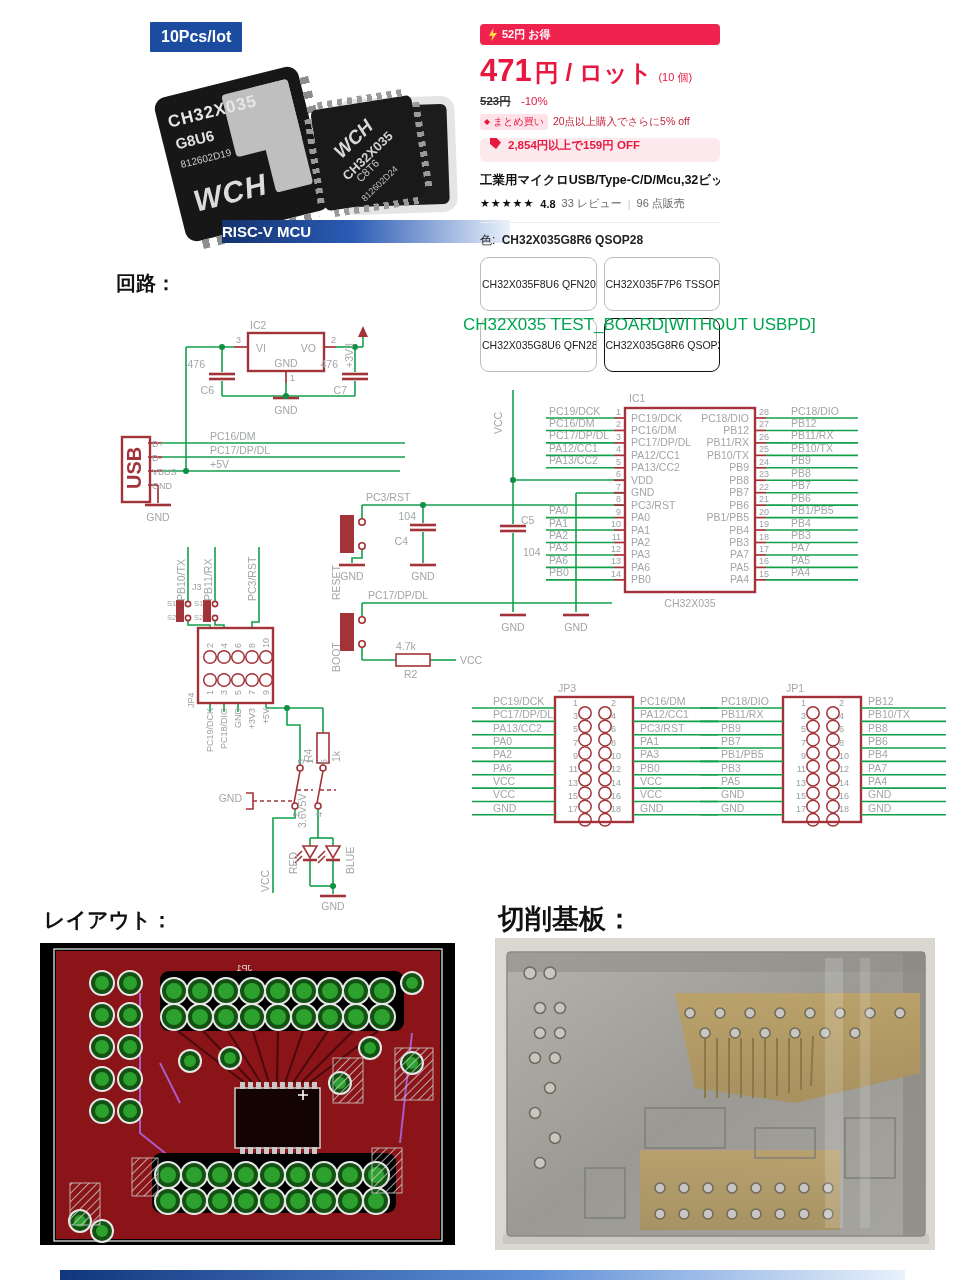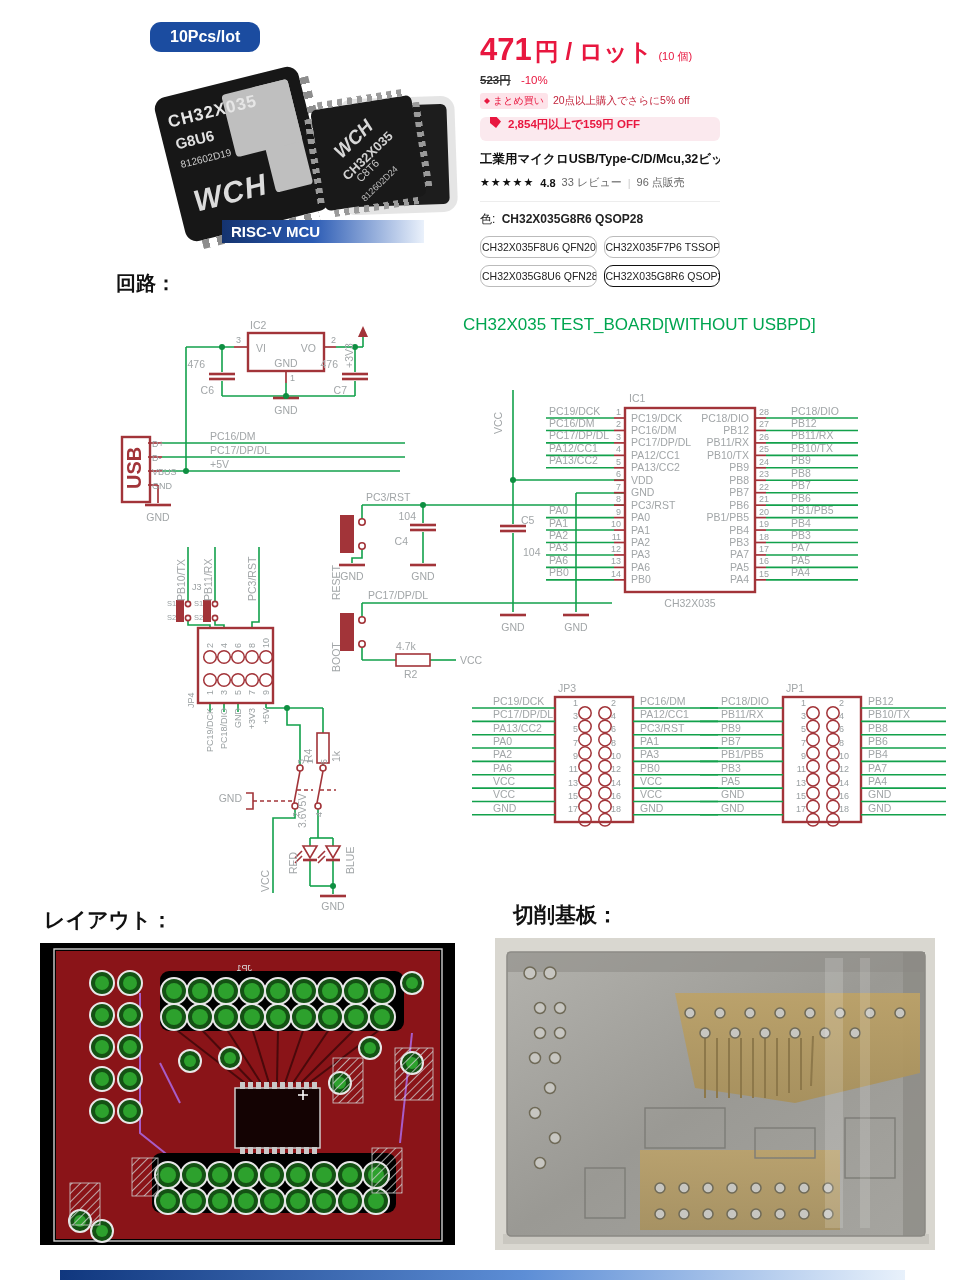--- a/index.html
+++ b/index.html
@@ -1,20 +1,20 @@
 <!DOCTYPE html>
 <html><head>
 <meta charset="utf-8">
 <style>
   html,body{margin:0;padding:0;background:#fff;}
   .stage{position:relative;width:963px;height:1280px;background:#fff;overflow:hidden;
          font-family:"Liberation Sans",sans-serif;}
   
   .badge{position:absolute;left:150px;top:22px;background:#1B4CA0;color:#fff;font-weight:bold;
-         font-size:16px;padding:6px 20px;border-radius:11px;}
+         font-size:16px;padding:6px 11px;border-radius:1px;}
   .chip1{position:absolute;left:168px;top:80px;width:148px;height:148px;transform:rotate(-14deg);}
   .chip1 .body{position:absolute;inset:0;background:#171717;border-radius:12px;}
   .chip1 .pins-r{position:absolute;right:-9px;top:14px;bottom:14px;width:9px;
       background:repeating-linear-gradient(180deg,#8d8d8d 0 7px,transparent 7px 15px);}
   .chip1 .pins-b{position:absolute;bottom:-9px;left:14px;right:14px;height:9px;
       background:repeating-linear-gradient(90deg,#8d8d8d 0 7px,transparent 7px 15px);}
   .chip1 .pad1{position:absolute;top:12px;right:12px;width:38px;height:108px;background:#bfbfbf;border-radius:4px;}
   .chip1 .pad2{position:absolute;top:12px;right:12px;width:68px;height:64px;background:#bfbfbf;border-radius:4px;}
   .chip1 .t1{position:absolute;left:10px;top:16px;color:#e6e6e6;font-weight:bold;font-size:17px;letter-spacing:1px;}
   .chip1 .t2{position:absolute;left:12px;top:40px;color:#e0e0e0;font-weight:bold;font-size:15px;}
@@ -26,22 +26,22 @@
   .chip2 .front{position:absolute;left:0;top:8px;width:102px;height:102px;background:#191919;border-radius:6px;}
   .chip2 .p{position:absolute;background:repeating-linear-gradient(90deg,#9a9a9a 0 5px,transparent 5px 10px);}
   .chip2 .pt{left:8px;right:8px;top:-7px;height:7px;}
   .chip2 .pb{left:8px;right:8px;bottom:-7px;height:7px;}
   .chip2 .pl{top:8px;bottom:8px;left:-7px;width:7px;background:repeating-linear-gradient(180deg,#9a9a9a 0 5px,transparent 5px 10px);}
   .chip2 .pr{top:8px;bottom:8px;right:-7px;width:7px;background:repeating-linear-gradient(180deg,#9a9a9a 0 5px,transparent 5px 10px);}
   .chip2 .logo{position:absolute;left:16px;top:24px;color:#d8d8d8;font-weight:800;font-style:italic;font-size:19px;transform:rotate(-35deg);}
   .chip2 .t1{position:absolute;left:18px;top:46px;color:#d2d2d2;font-weight:bold;font-size:13px;transform:rotate(-35deg);}
   .chip2 .t2{position:absolute;left:34px;top:62px;color:#c8c8c8;font-size:11px;transform:rotate(-35deg);}
   .chip2 .t3{position:absolute;left:34px;top:78px;color:#bdbdbd;font-size:9px;transform:rotate(-35deg);}
-  .gbar{position:absolute;left:222px;width:202px;height:23px;color:#fff;font-weight:bold;font-size:15px;
-        line-height:23px;padding-left:9px;box-sizing:border-box;
+  .gbar{position:absolute;left:222px;width:288px;height:23px;color:#fff;font-weight:bold;font-size:15px;
+        line-height:23px;box-sizing:border-box;
         background:linear-gradient(90deg,#14336F 0%,#2B5BB4 45%,#EAF1FB 100%);}
   .gbar1{top:220px;} .gbar2{top:246px;}
   
   .card{position:absolute;left:480px;top:24px;width:240px;}
   .promo{height:21px;background:#F0224E;border-radius:4px;color:#fff;font-size:11px;font-weight:bold;
          display:flex;align-items:center;gap:5px;padding:0 9px;}
   .bolt{width:8px;height:13px;background:#FFD54A;clip-path:polygon(55% 0,0 60%,40% 60%,30% 100%,100% 38%,52% 38%);}
   .price-row{margin-top:11px;color:#E8173F;display:flex;align-items:baseline;gap:3px;}
   .price-val{font-size:31px;font-weight:bold;line-height:30px;}
   .price-unit{font-size:24px;font-weight:bold;}
@@ -57,26 +57,26 @@
   .tagico{width:11px;height:11px;background:#E8173F;clip-path:polygon(0 0,60% 0,100% 40%,55% 100%,0 55%);}
   .ptitle{margin-top:10px;font-size:12.5px;font-weight:bold;color:#111;white-space:nowrap;overflow:hidden;}
   .rating{margin-top:7px;font-size:11px;color:#666;display:flex;gap:6px;align-items:center;}
   .stars{color:#111;font-size:11px;letter-spacing:1px;}
   .rval{color:#111;font-weight:bold;}
   .rsep{color:#ccc;}
   .colorline{margin-top:11px;padding-top:9px;border-top:1px solid #ededed;font-size:12px;color:#222;}
   .colorline b{margin-left:3px;}
   .variants{margin-top:8px;display:grid;grid-template-columns:1fr 1fr;gap:7px;}
   .pill{border:1px solid #bbb;border-radius:9px;background:#fff;font-size:10.5px;color:#222;
-        padding:4px 1px;text-align:center;white-space:nowrap;overflow:hidden;cursor:pointer;}
+        padding:20px 1px;text-align:center;white-space:nowrap;overflow:hidden;cursor:pointer;}
   .pill.sel{border:1.7px solid #111;}
   
   .h-circuit{position:absolute;left:116px;top:270px;font-size:20px;font-weight:bold;color:#111;text-align:center;}
   .h-layout{position:absolute;left:44px;top:906px;font-size:21px;font-weight:bold;color:#111;}
-  .h-milled{position:absolute;left:498px;top:901px;font-size:21px;font-weight:bold;color:#111;margin-left:15px;}
+  .h-milled{position:absolute;left:498px;top:901px;font-size:27px;font-weight:bold;color:#111;}
   
   .schem{position:absolute;left:0;top:300px;width:963px;height:615px;}
   svg text{font-family:"Liberation Sans",sans-serif;}
   .tg{fill:#A2A6A8;font-size:10.5px;}
   .tn{fill:#9AA0A2;font-size:9px;}
   .t7{fill:#9AA0A2;font-size:7.5px;}
   .usb-t{fill:#A23439;font-size:20px;font-weight:bold;}
   .t-title{fill:#00A550;font-size:17px;}
   .wire{stroke:#12A14B;stroke-width:1.6;fill:none;}
   .rstub{stroke:#A23439;stroke-width:1.7;fill:none;}
@@ -119,20 +119,24 @@
       <div class="logo">WCH</div>
       <div class="t1">CH32X035</div>
       <div class="t2">C8T6</div>
       <div class="t3">812602D24</div>
     </div>
   </div>
 
   <div class="gbar gb gbar1">RISC-V MCU</div>
 
   <div class="card">
+    <div class="promo">
+      <span class="bolt"></span>
+      <span>52円 お得</span>
+    </div>
     <div class="price-row">
       <span class="price-val">471</span>
       <span class="price-unit">円 / ロット</span>
       <span class="price-qty">(10 個)</span>
     </div>
     <div class="old-row">
       <span class="old-price">523円</span>
       <span class="disc">-10%</span>
     </div>
     <div class="bulk-row">

